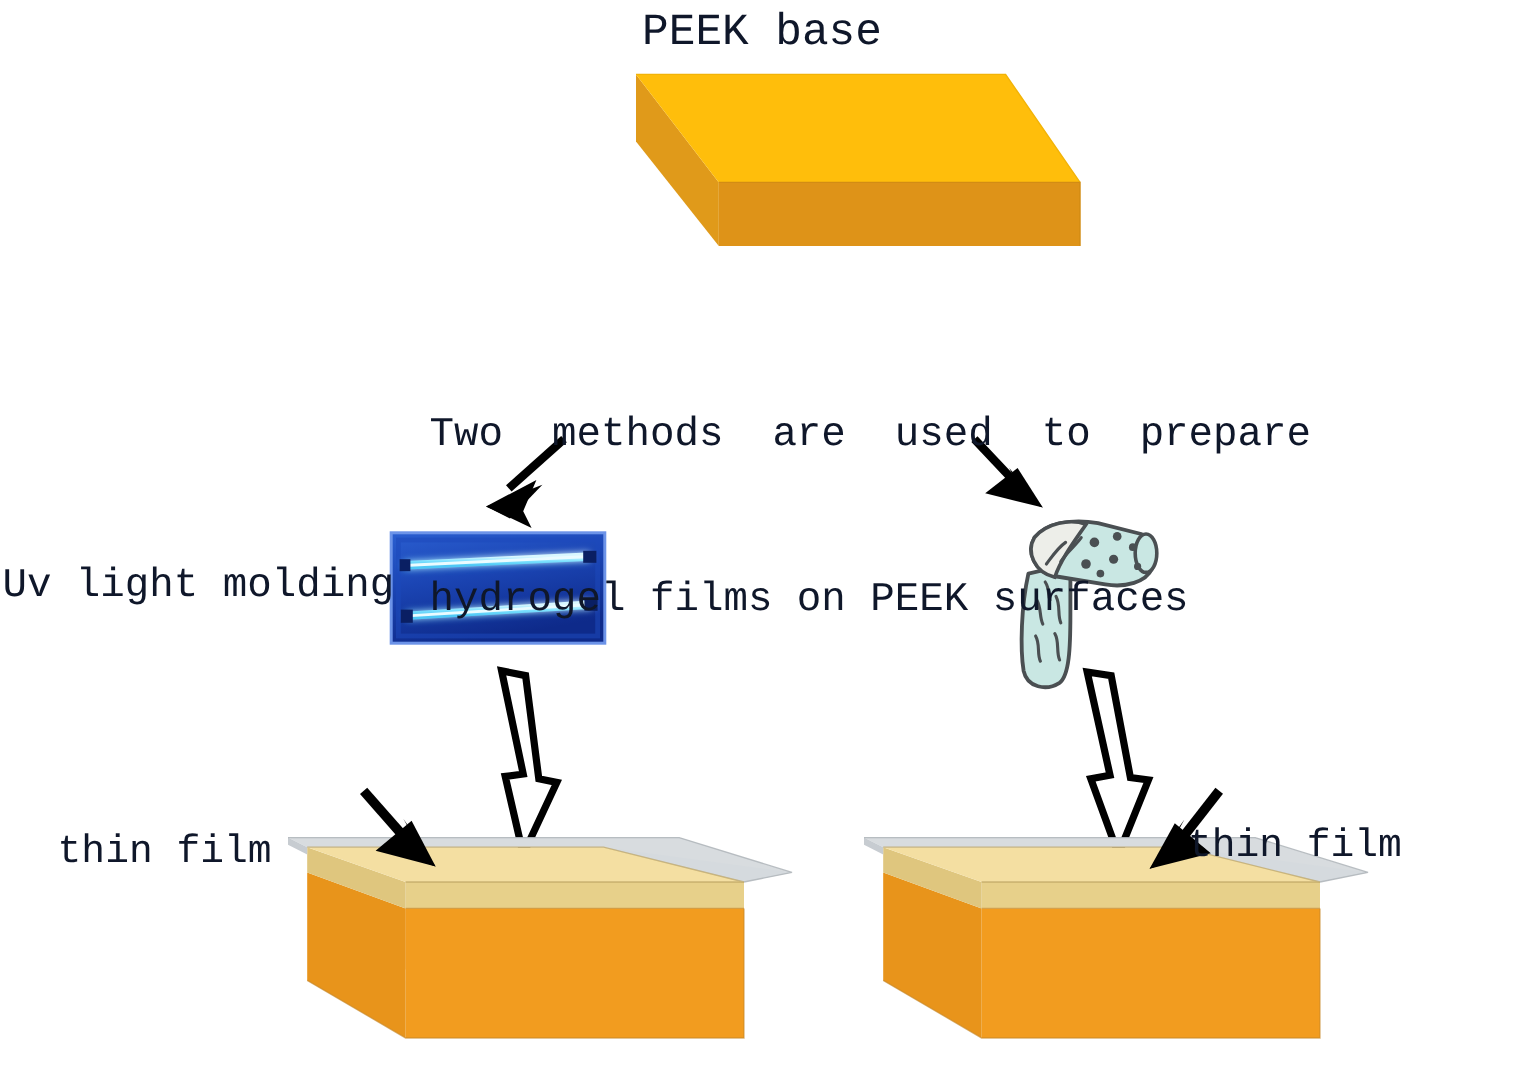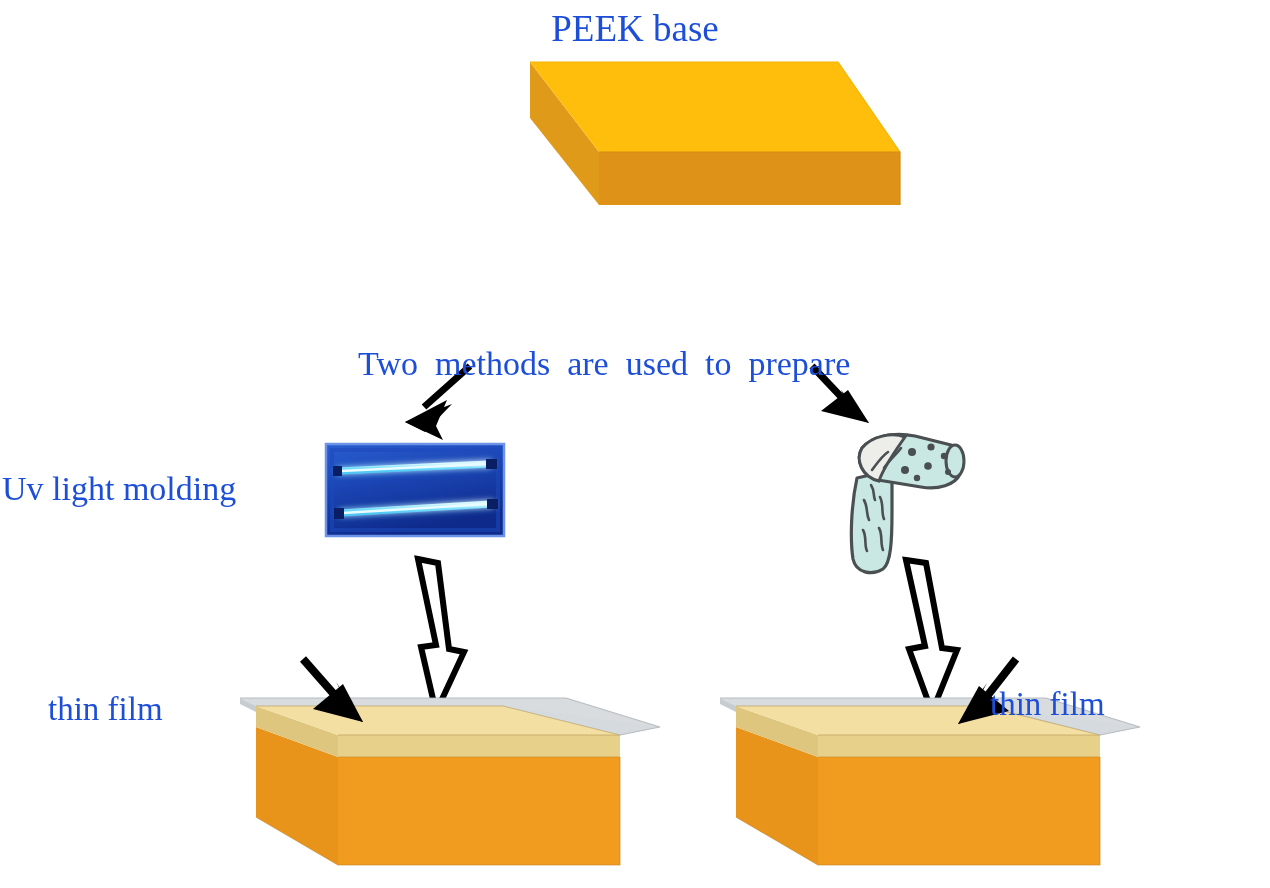--- a/index.html
+++ b/index.html
@@ -18,22 +18,22 @@
   .stage {
     position: absolute;
     left: 0; top: 0;
     width: 1270px;
     height: 888px;
   }
   .txt {
     position: absolute;
     white-space: pre;
     line-height: 1.24;
-    color: #1d4ed8;
-    font-family: Liberation Serif, serif;
+    color: #0f172a;
+    font-family: Liberation Mono, monospace;
   }
   #peek-base-title {
     left: 0; top: 6px;
     width: 1270px;
     text-align: center;
     font-size: 37px;
   }
   #methods-note {
     left: 358px; top: 249px;
     width: 640px;
@@ -254,20 +254,21 @@
       <polygon points="958,724 1005,708 982,692 987,683" fill="#000000"></polygon>
       <polygon points="958,724 1009,711 979,686" fill="#000000"></polygon>
     </g>
 
   </svg>
 
   <div class="txt" id="peek-base-title">PEEK base</div>
 
   <div class="txt" id="methods-note">
     <div>Two  methods  are  used  to  prepare</div>
+    <div>hydrogel films on PEEK surfaces</div>
   </div>
 
   <div class="txt" id="uv-label">Uv light molding</div>
 
 
   <div class="txt" id="left-film-label">
     <div>thin film</div>
   </div>
 
   <div class="txt" id="right-film-label">

